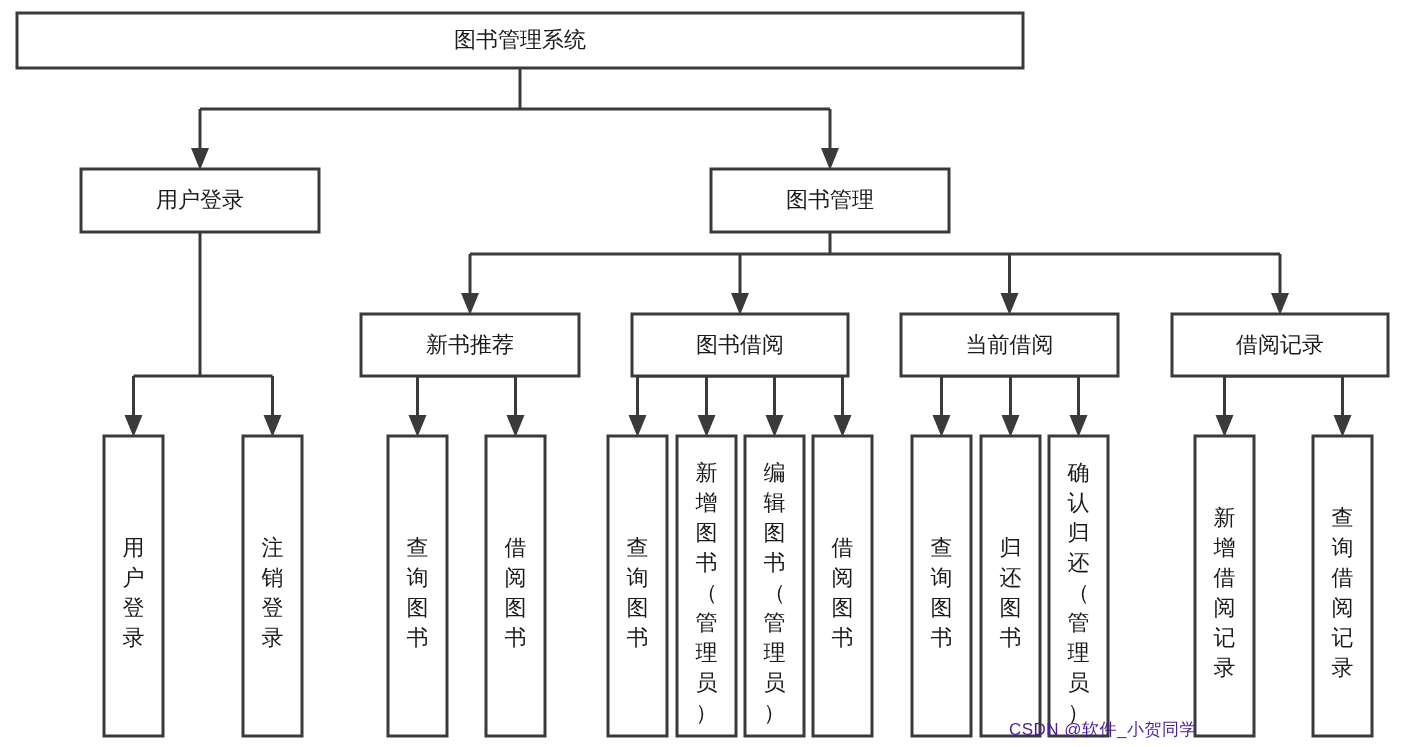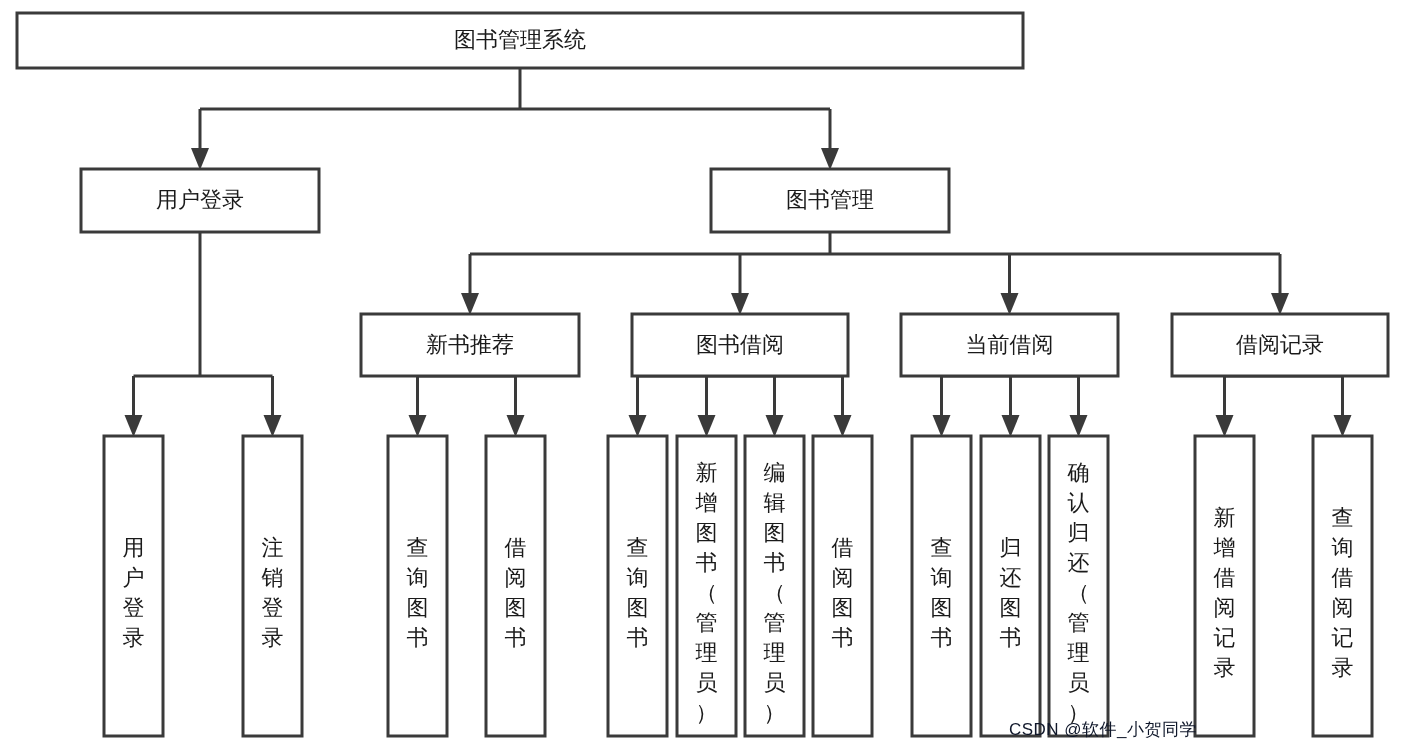--- a/index.html
+++ b/index.html
@@ -48,21 +48,21 @@
     fill: #1a1a1a;
     text-anchor: middle;
     dominant-baseline: middle;
   }
   .watermark {
     position: absolute;
     right: 10px;
     bottom: 6px;
     font-family: "Liberation Sans", "DejaVu Sans", sans-serif;
     font-size: 17px;
-    color: #0f172a;
+    color: #4c1d95;
     white-space: nowrap;
     letter-spacing: 0.5px;
     pointer-events: none;
   }
 </style>
 </head>
 <body>
 
 <div id="diagram-root">
 

